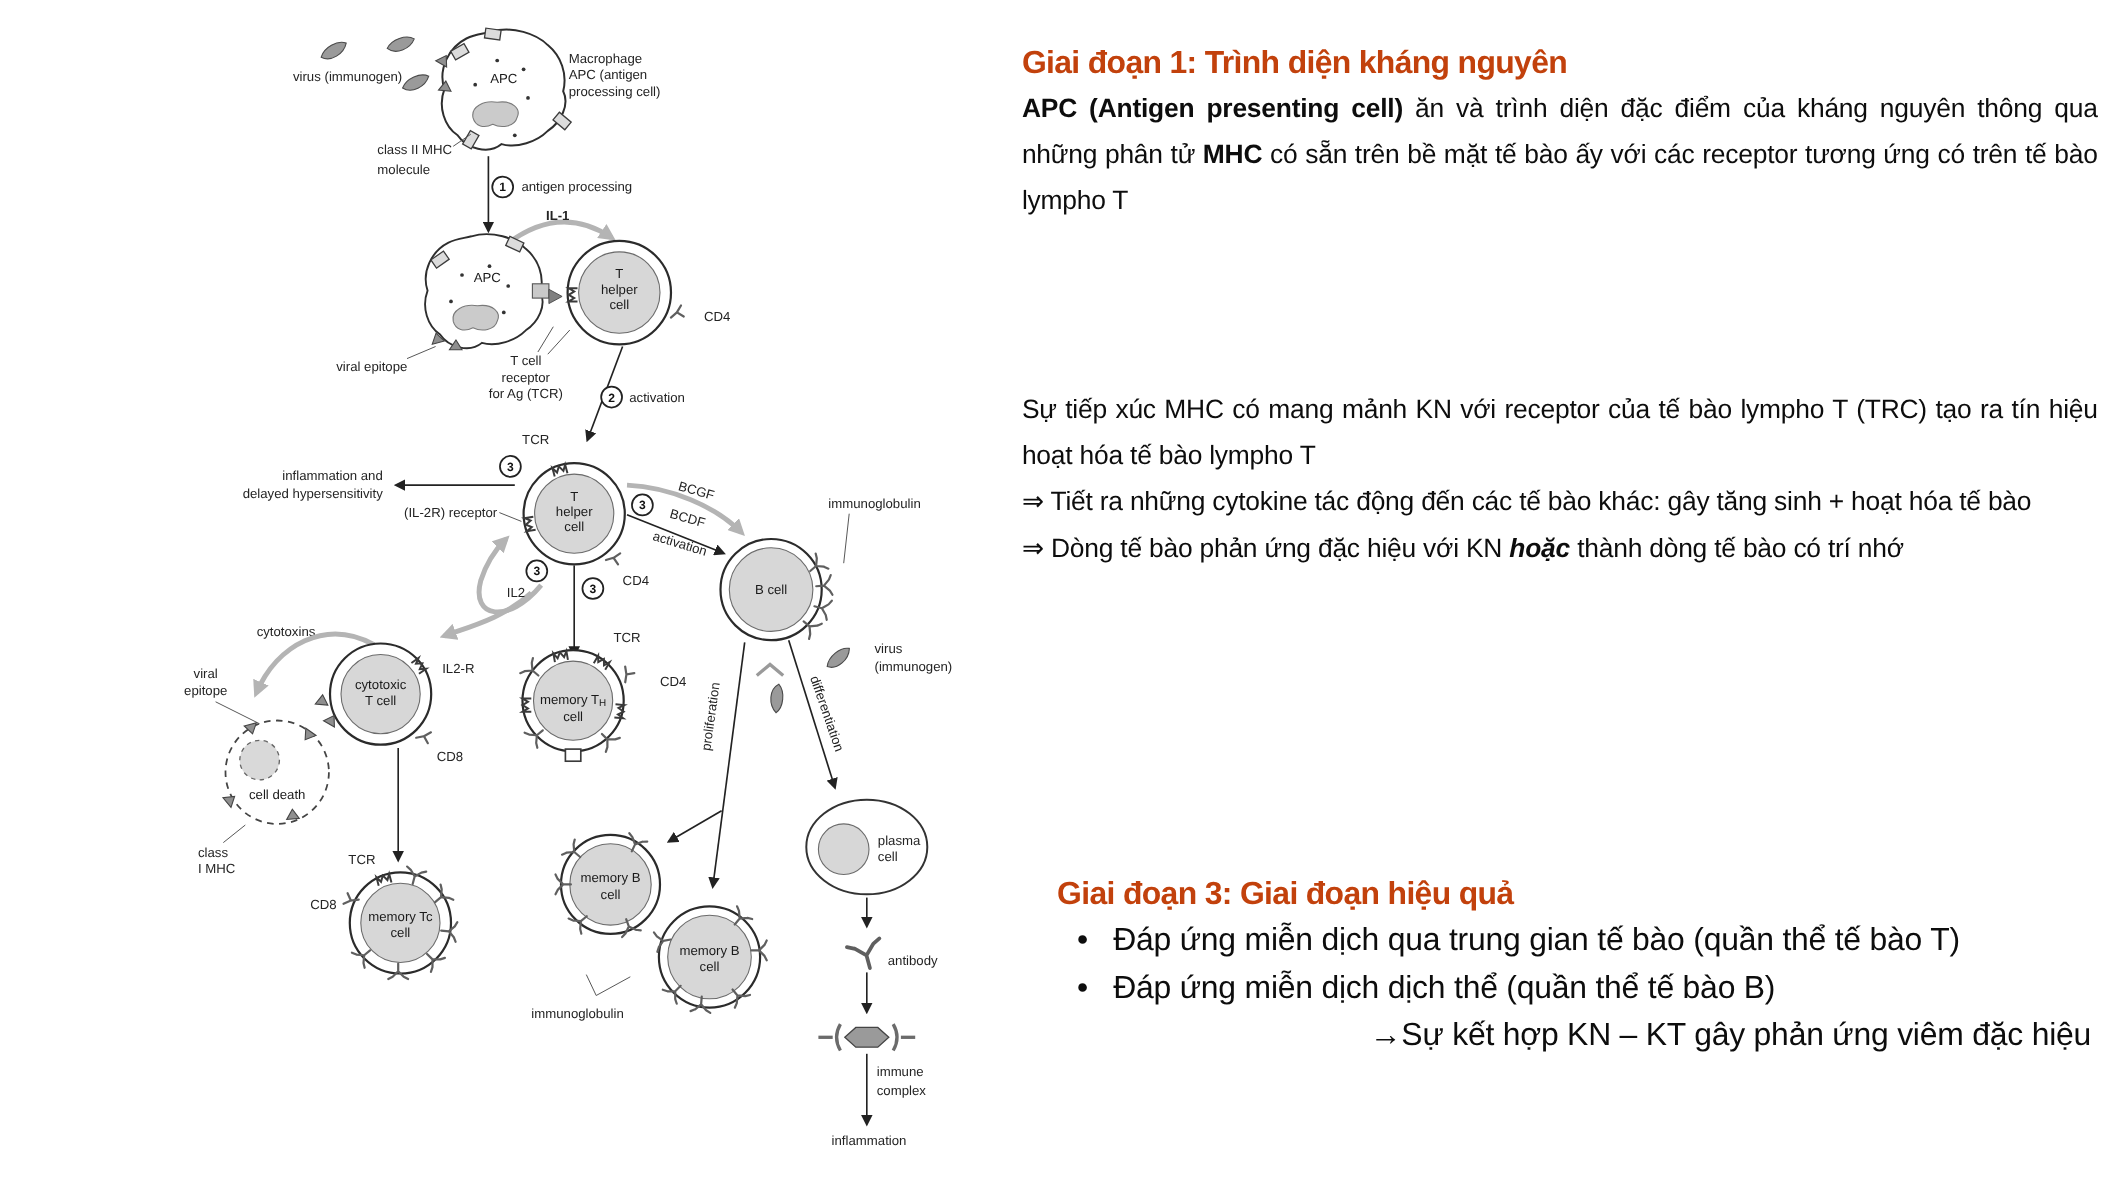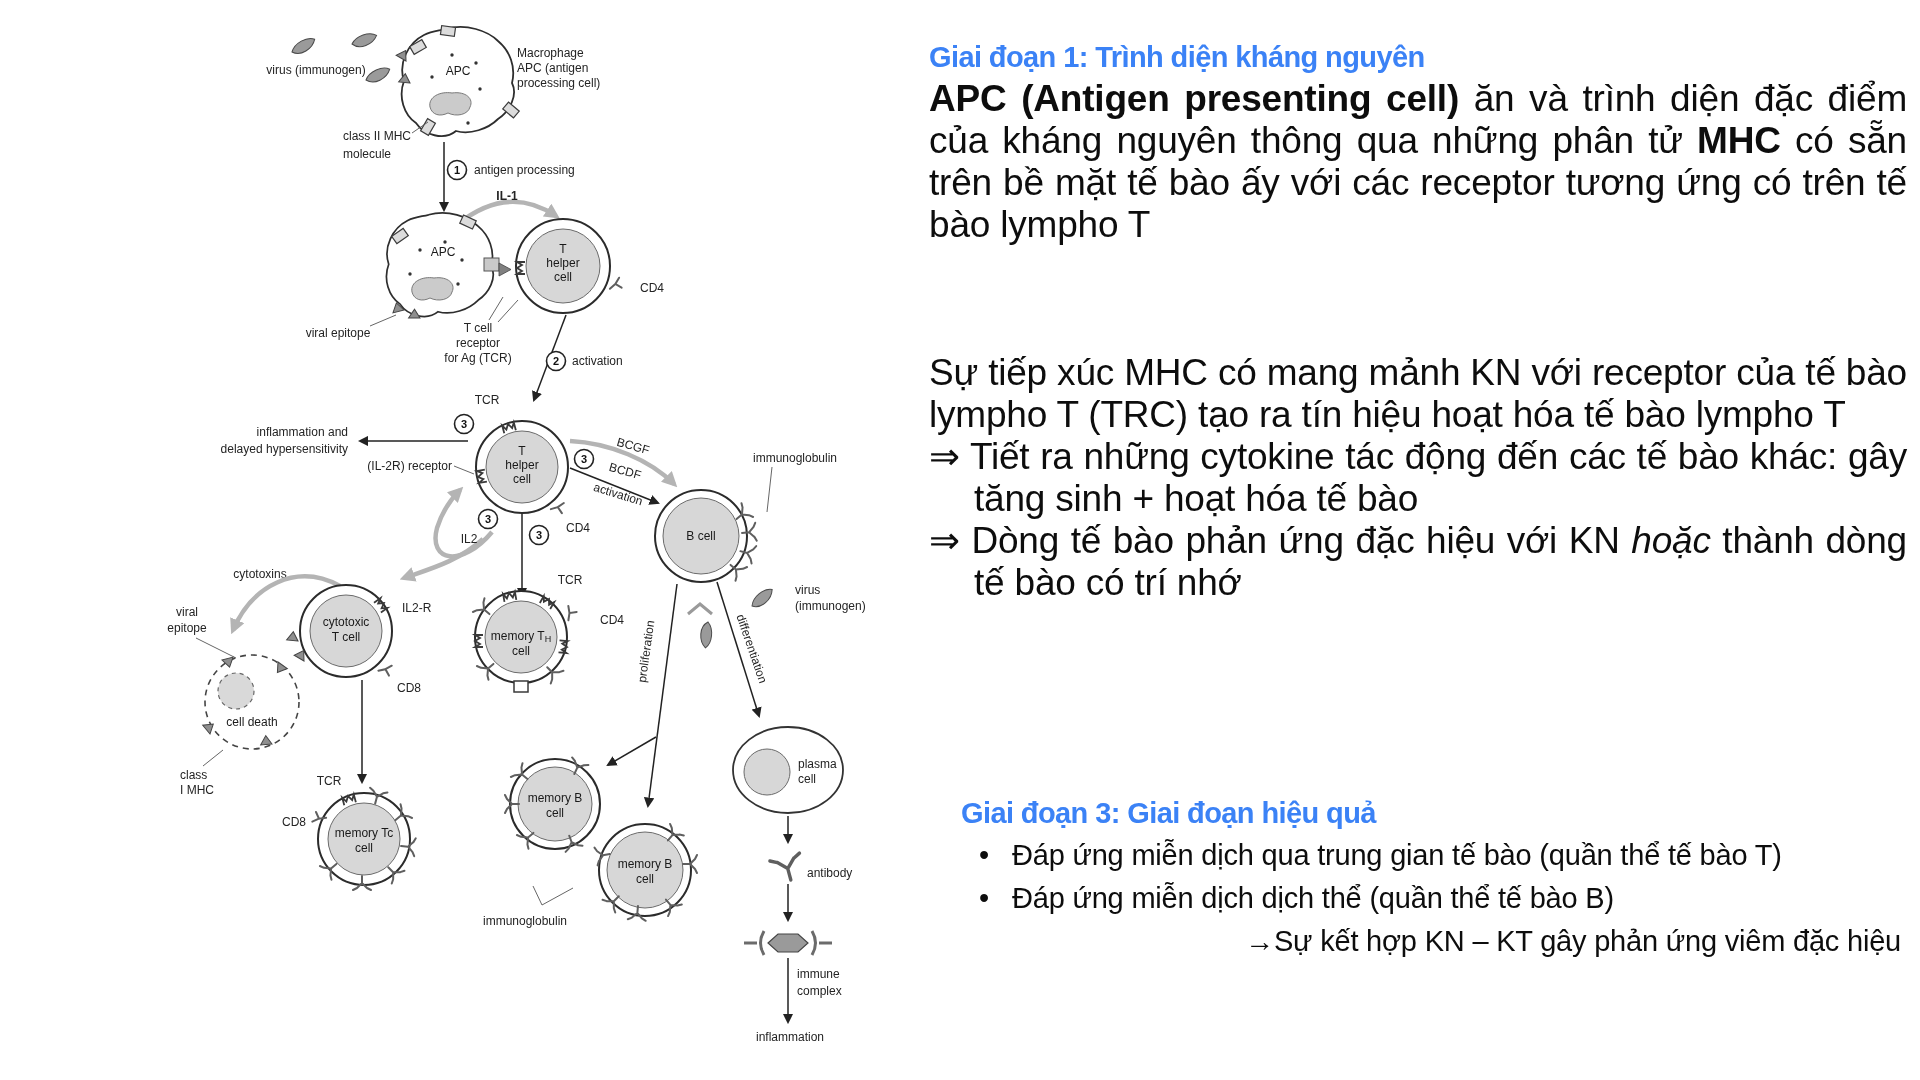--- a/index.html
+++ b/index.html
@@ -1,25 +1,25 @@
 <!DOCTYPE html>
 <html><head>
 <meta charset="utf-8">
 <style>
   html,body{margin:0;padding:0;background:#fff;}
   .screen{position:relative;width:1920px;height:1080px;background:#ffffff;overflow:hidden;
           font-family:"Liberation Sans", sans-serif;color:#0d0d0d;}
   
   .tblock{position:absolute;}
   .tblock p{margin:0;}
-  .hd{font-size:29px;font-weight:bold;line-height:42px;letter-spacing:-0.6px;color:#3b82f6;}
+  .hd{font-size:29px;font-weight:bold;line-height:42px;letter-spacing:-0.6px;color:#c2410c;}
   .nowrap{white-space:nowrap;}
-  .bodytxt{font-size:37px;line-height:42px;text-align:justify;letter-spacing:-0.2px;color:#0d0d0d;}
+  .bodytxt{font-size:24px;line-height:42px;text-align:justify;letter-spacing:-0.2px;color:#0d0d0d;}
   .hang{padding-left:45px;text-indent:-45px;}
-  .it{font-style:italic;}
+  .it{font-style:italic;font-weight:bold;}
   #stage3{font-size:29px;line-height:43px;letter-spacing:-0.2px;}
   .brow{padding-left:18px;}
   .bmk{display:inline-block;width:33px;}
   .arow{margin-left:-11px;text-align:right;}
   .amk{display:inline-block;width:34px;}
   
   svg text{font-family:"Liberation Sans", sans-serif;}
   .dl{font-size:12px;fill:#242424;}
   .dm{text-anchor:middle;}
   .de{text-anchor:end;}

